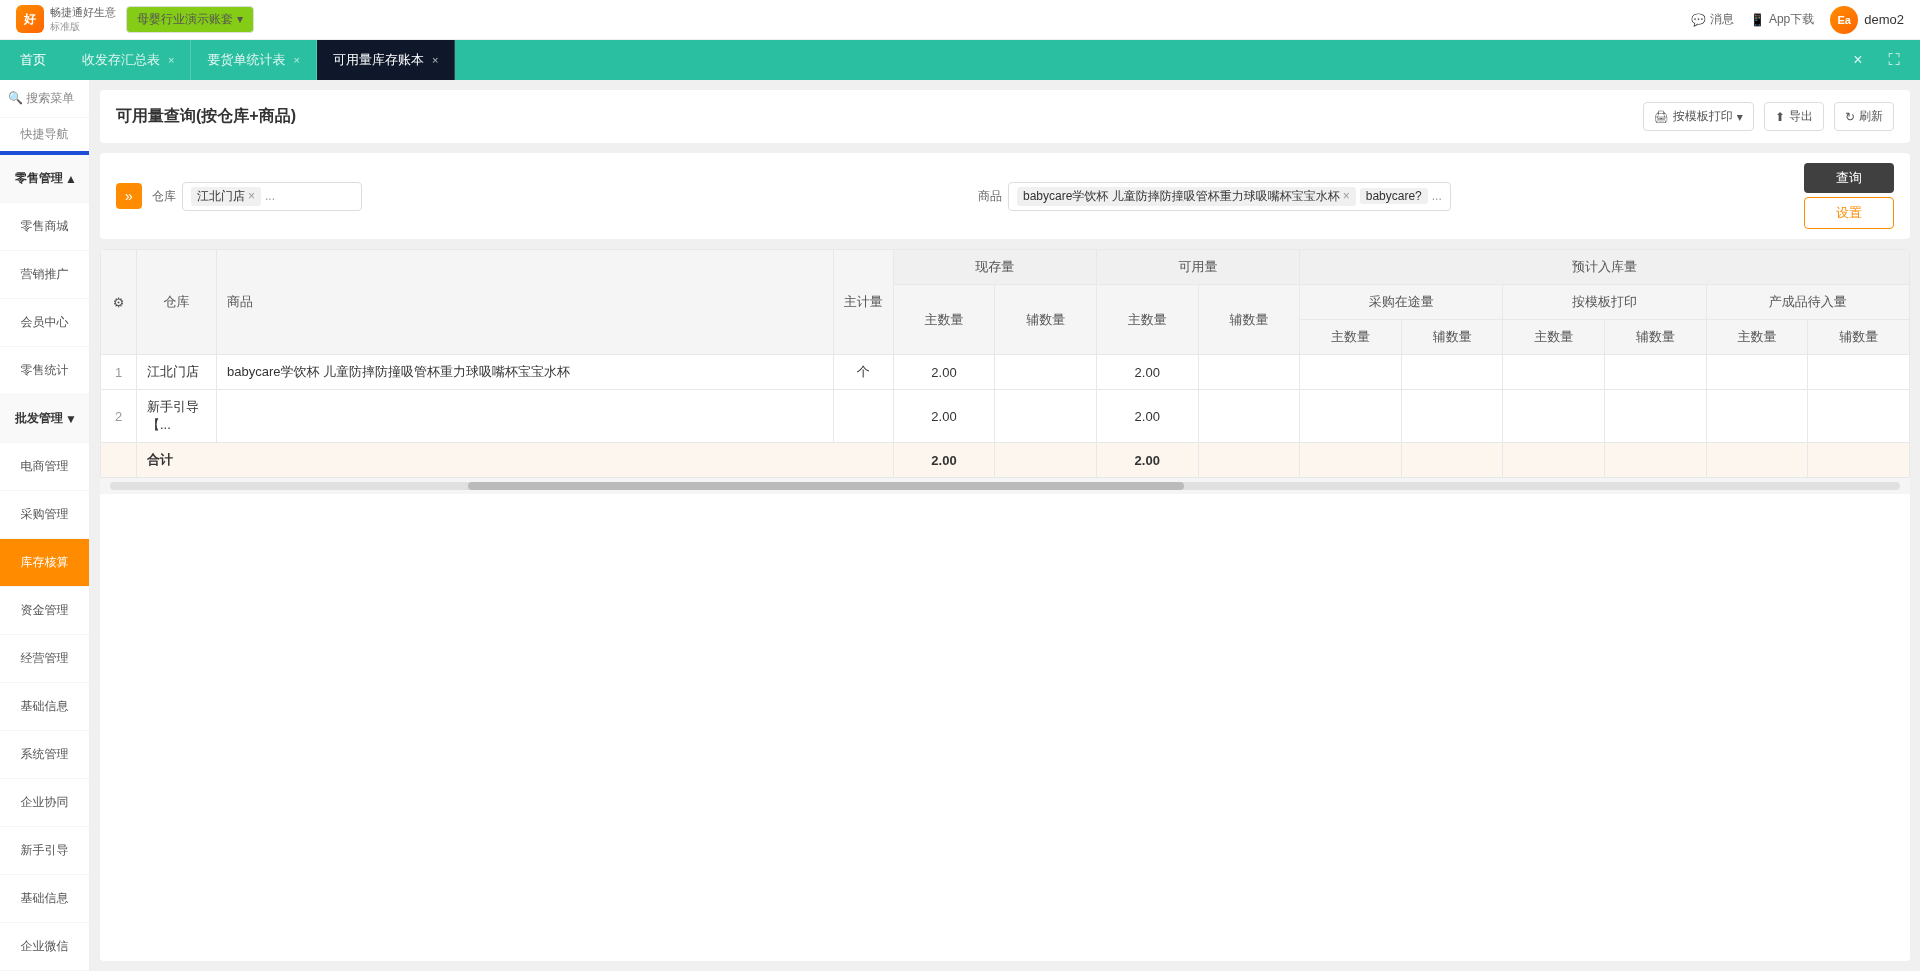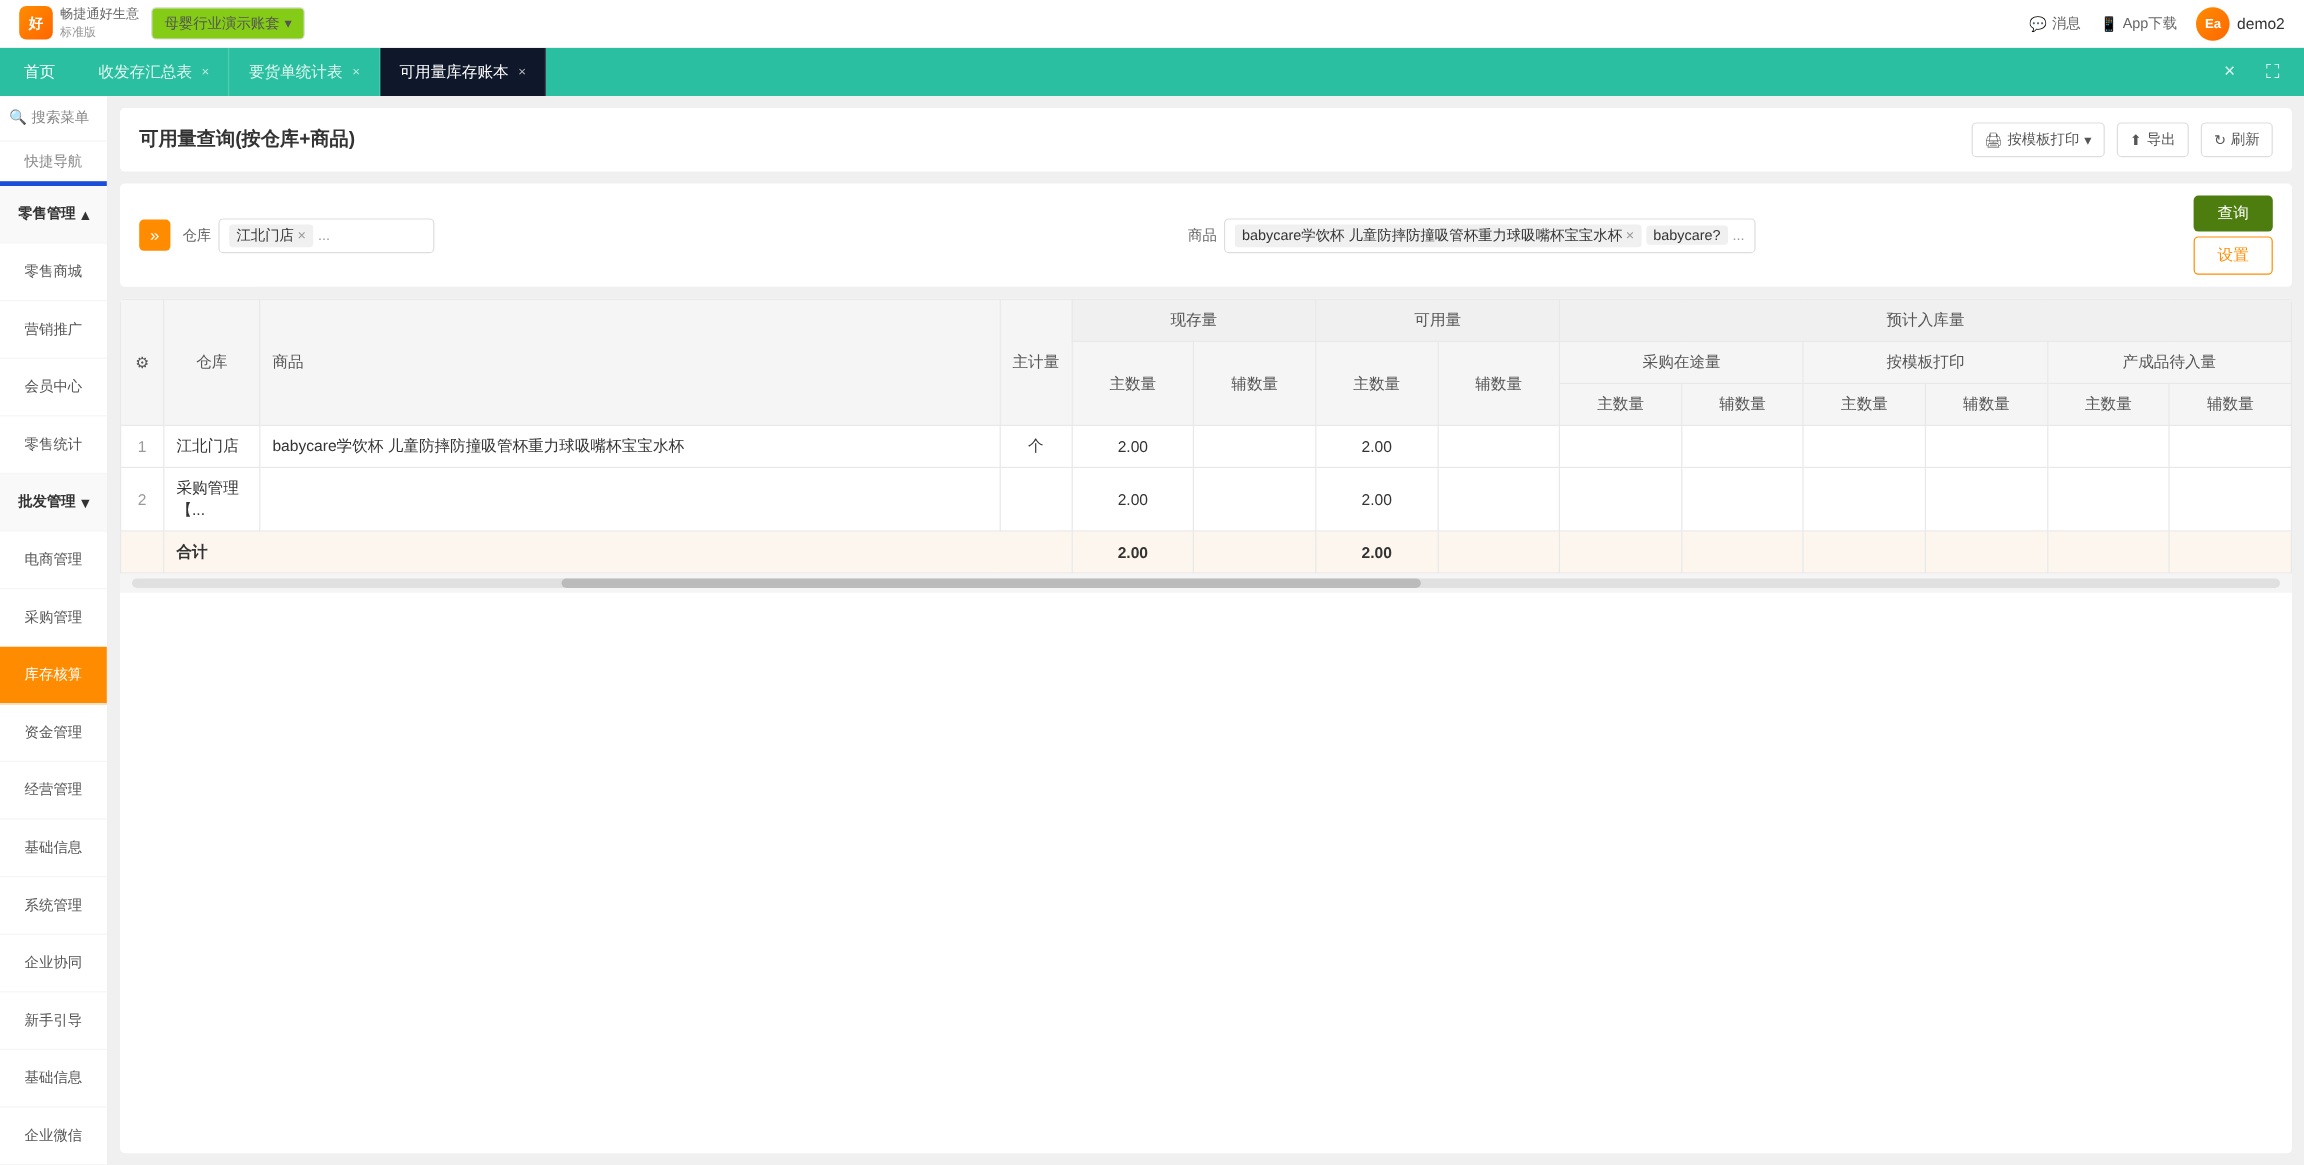--- a/index.html
+++ b/index.html
@@ -293,22 +293,22 @@
       font-size: 12px;
     }
     .filter-tag-close { cursor: pointer; color: #999; }
     .filter-more {
       color: #999;
       font-size: 12px;
       cursor: pointer;
     }
 
     .query-btn {
-      padding: 6px 20px;
-      background: #4d7c0f;
+      padding: 6px 32px;
+      background: #404040;
       color: #fff;
       border: none;
       border-radius: 4px;
       cursor: pointer;
       font-size: 13px;
       font-weight: 500;
     }
     .settings-btn {
       padding: 6px 18px;
       background: #fff;
@@ -623,21 +623,21 @@
             <td></td>
             <td></td>
             <td></td>
             <td></td>
             <td></td>
             <td></td>
           </tr>
 
           <tr style="font-weight:500;">
             <td class="row-num">2</td>
-            <td class="left">采购管理【...</td>
+            <td class="left">新手引导【...</td>
             <td class="left"></td>
             <td></td>
             <td>2.00</td>
             <td></td>
             <td>2.00</td>
             <td></td>
             <td></td>
             <td></td>
             <td></td>
             <td></td>

